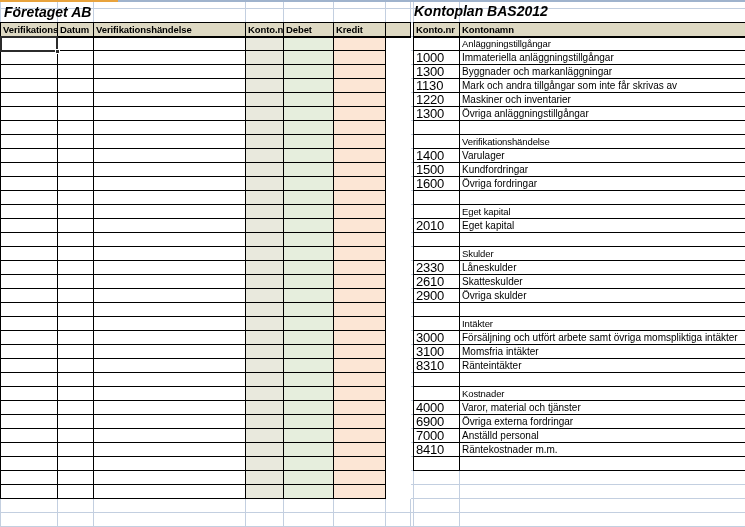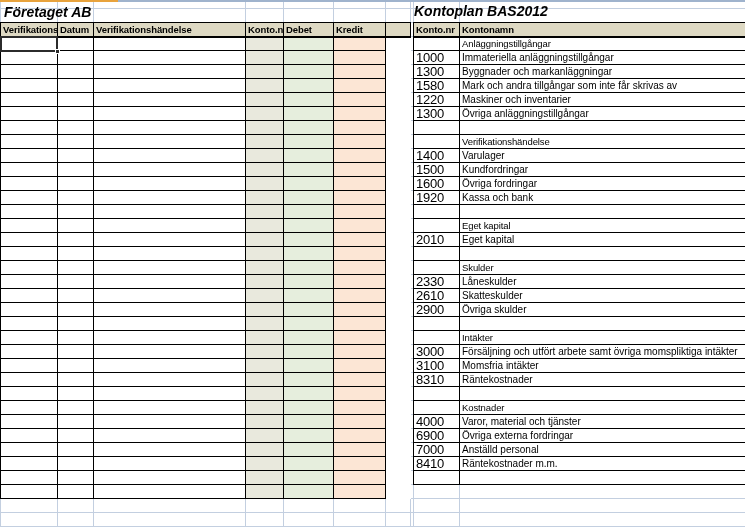--- a/index.html
+++ b/index.html
@@ -546,21 +546,21 @@
         </tr>
         <tr class="item">
           <td class="num">1000</td>
           <td class="nm">Immateriella anläggningstillgångar</td>
         </tr>
         <tr class="item">
           <td class="num">1300</td>
           <td class="nm">Byggnader och markanläggningar</td>
         </tr>
         <tr class="item">
-          <td class="num">1580</td>
+          <td class="num">1130</td>
           <td class="nm">Mark och andra tillgångar som inte får skrivas av</td>
         </tr>
         <tr class="item">
           <td class="num">1220</td>
           <td class="nm">Maskiner och inventarier</td>
         </tr>
         <tr class="item">
           <td class="num">1300</td>
           <td class="nm">Övriga anläggningstillgångar</td>
         </tr>
@@ -577,24 +577,20 @@
           <td class="nm">Varulager</td>
         </tr>
         <tr class="item">
           <td class="num">1500</td>
           <td class="nm">Kundfordringar</td>
         </tr>
         <tr class="item">
           <td class="num">1600</td>
           <td class="nm">Övriga fordringar</td>
         </tr>
-        <tr class="item">
-          <td class="num">1920</td>
-          <td class="nm">Kassa och bank</td>
-        </tr>
         <tr class="blank">
           <td class="num">&nbsp;</td>
           <td class="nm">&nbsp;</td>
         </tr>
         <tr class="group">
           <td class="num">&nbsp;</td>
           <td class="nm">Eget kapital</td>
         </tr>
         <tr class="item">
           <td class="num">2010</td>
@@ -631,21 +627,21 @@
         <tr class="item">
           <td class="num">3000</td>
           <td class="nm">Försäljning och utfört arbete samt övriga momspliktiga intäkter</td>
         </tr>
         <tr class="item">
           <td class="num">3100</td>
           <td class="nm">Momsfria intäkter</td>
         </tr>
         <tr class="item">
           <td class="num">8310</td>
-          <td class="nm">Räntekostnader</td>
+          <td class="nm">Ränteintäkter</td>
         </tr>
         <tr class="blank">
           <td class="num">&nbsp;</td>
           <td class="nm">&nbsp;</td>
         </tr>
         <tr class="group">
           <td class="num">&nbsp;</td>
           <td class="nm">Kostnader</td>
         </tr>
         <tr class="item">

